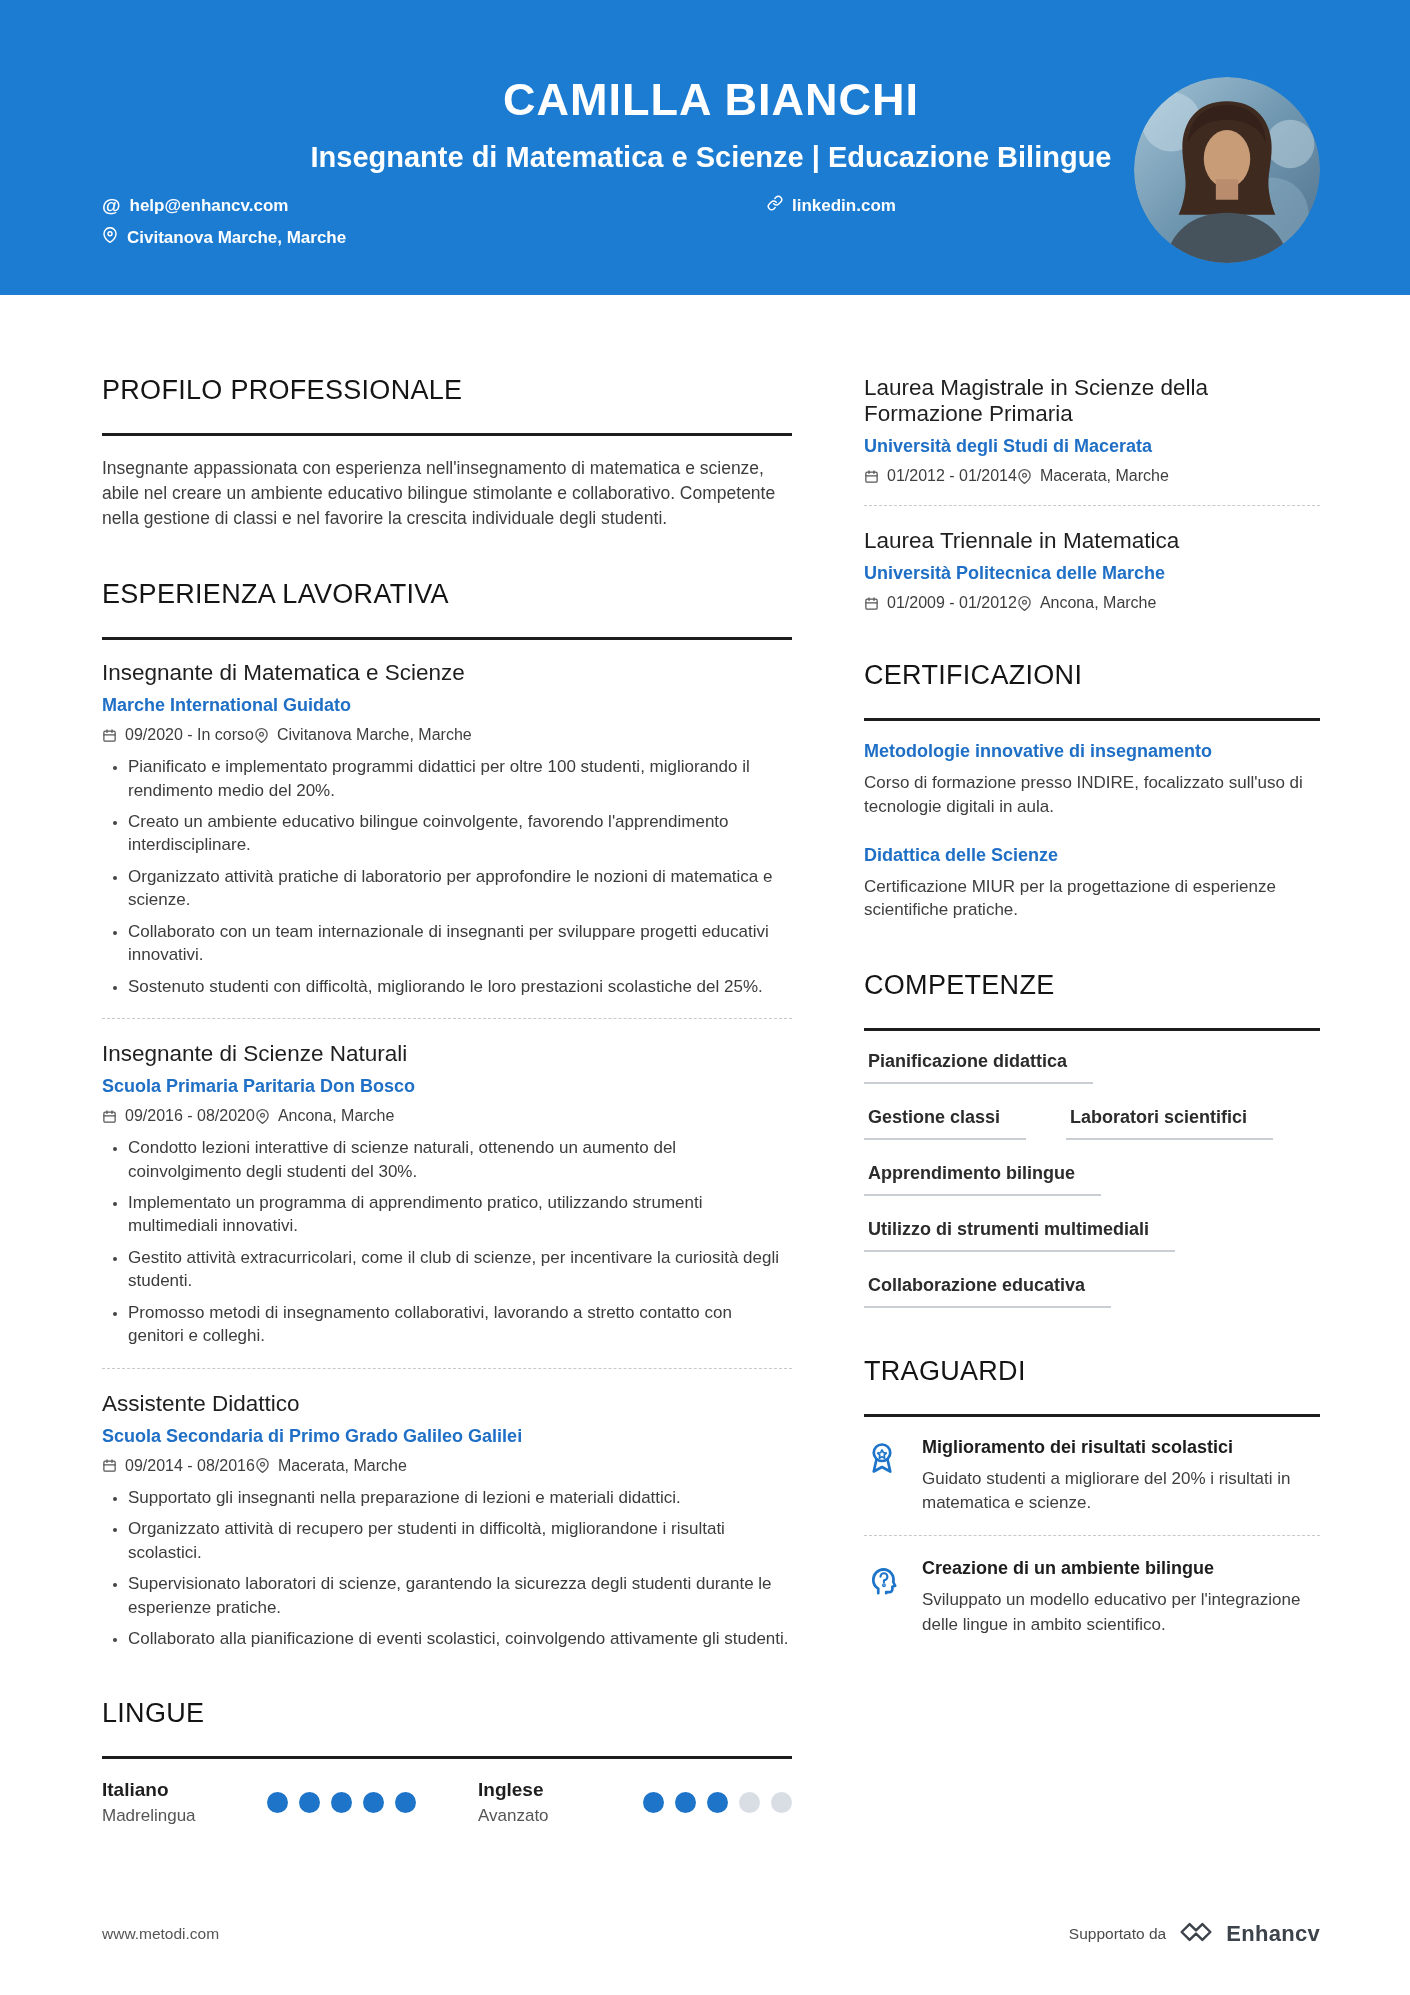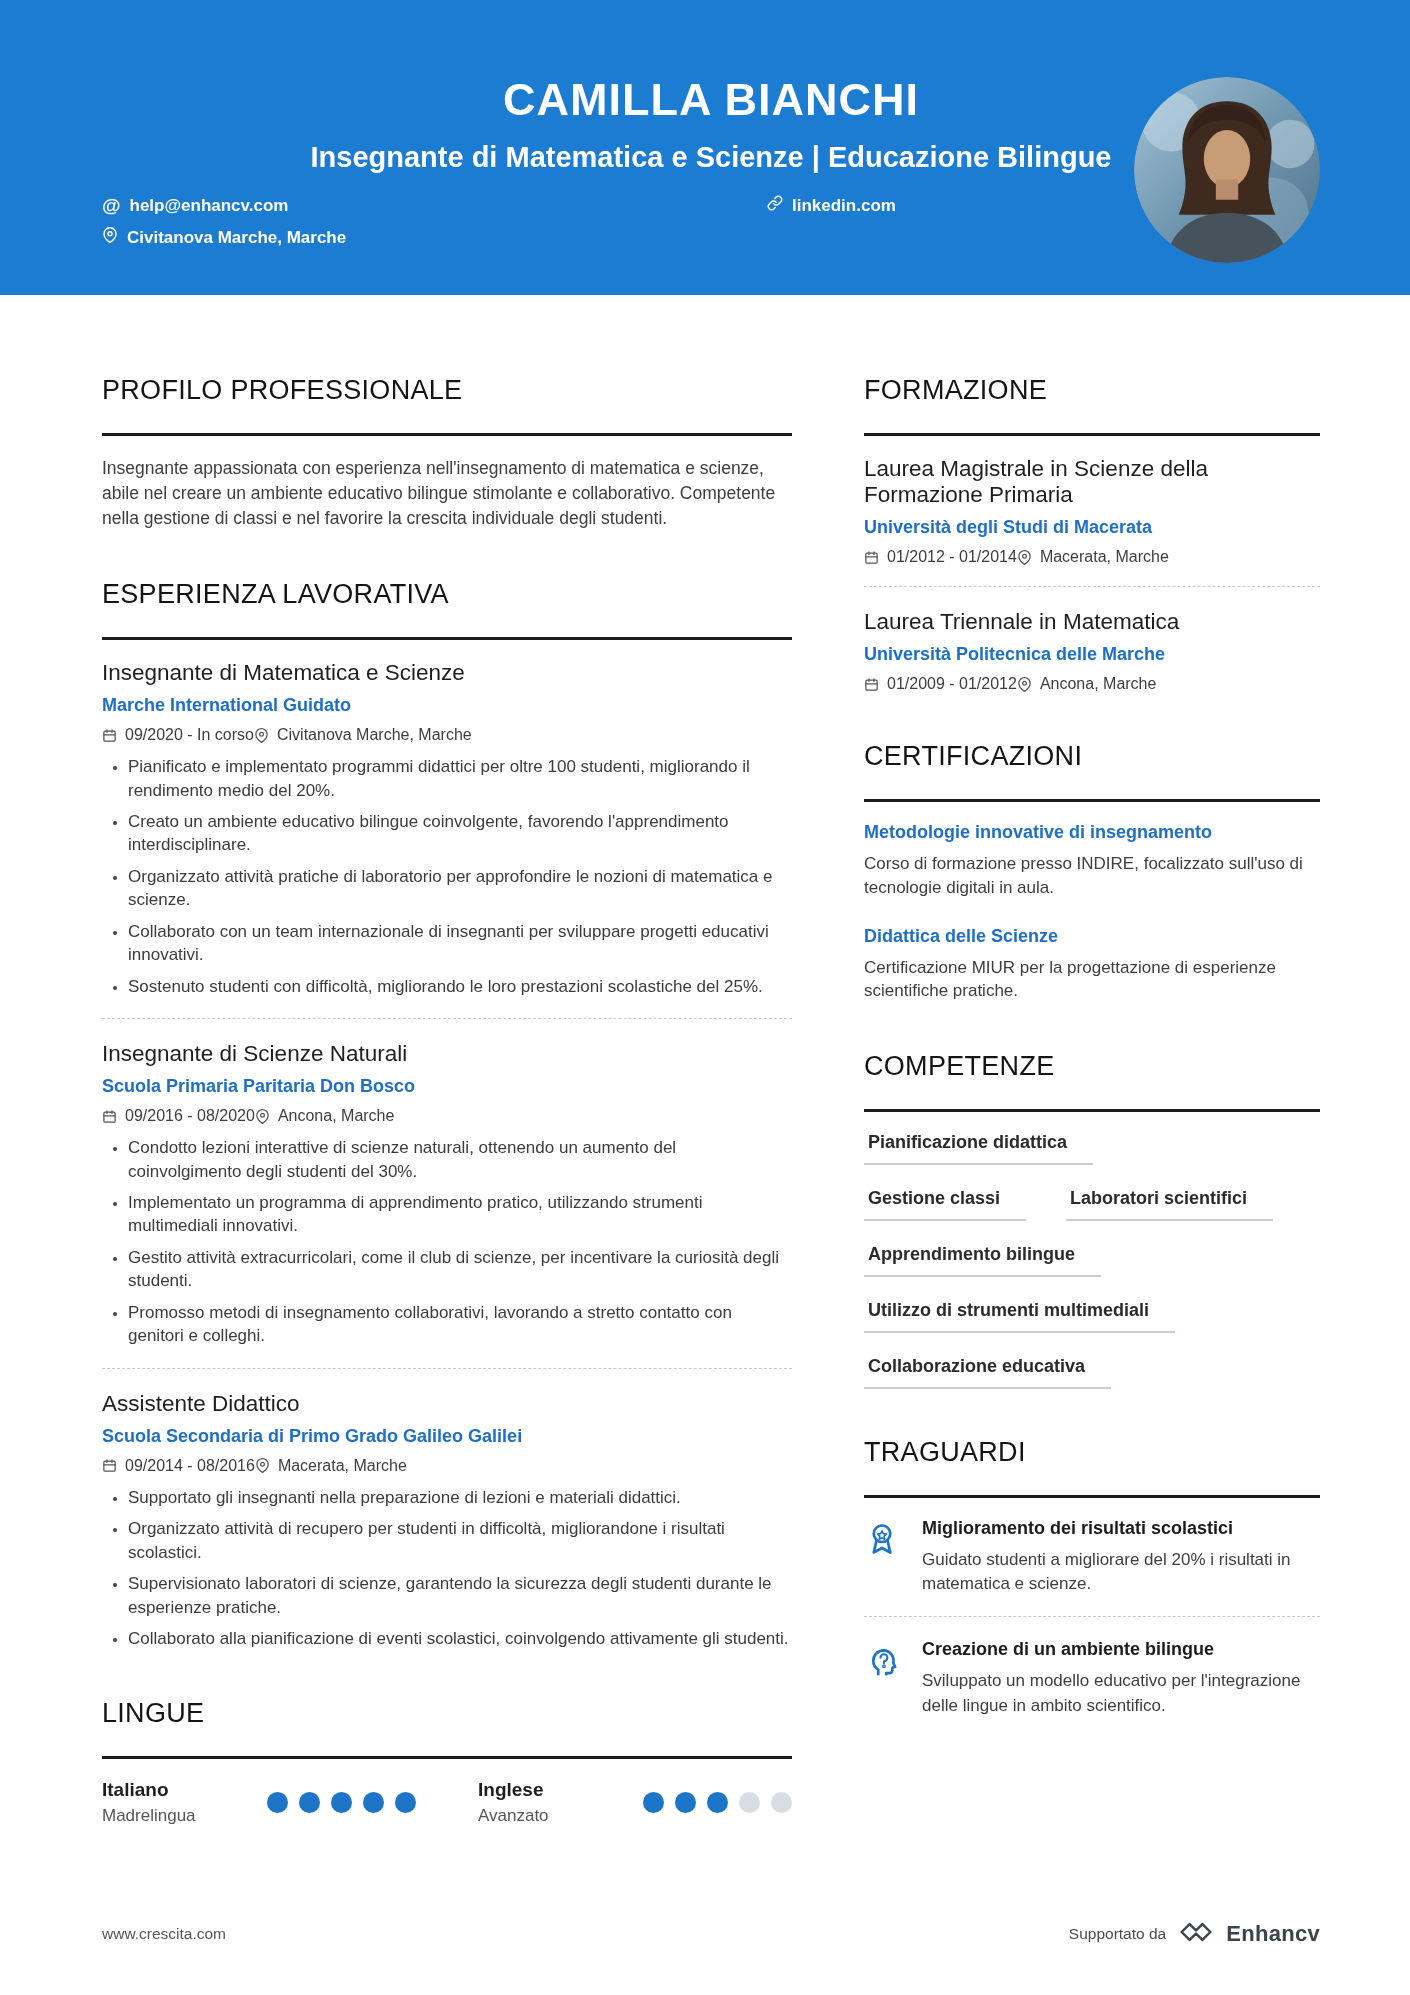--- a/index.html
+++ b/index.html
@@ -262,21 +262,20 @@
               </div>
           </div>
         </div>
       </section>
 
     </div>
 
     <div class="col-right">
 
       <section>
-        <h2>FORMAZIONE</h2>
 
         <div class="entry">
           <div class="entry-title">Laurea Magistrale in Scienze della Formazione Primaria</div>
           <div class="entry-org">Università degli Studi di Macerata</div>
           <div class="meta">
             <span class="meta-item">
               <svg width="15" height="15" viewBox="0 0 24 24" fill="none" stroke="#555555" stroke-width="2" stroke-linecap="round">
                   <rect x="3" y="5" width="18" height="16" rx="2"></rect>
                   <path d="M16 3v4M8 3v4M3 11h18"></path>
                 </svg>
@@ -379,21 +378,21 @@
             <div class="achievement-title">Creazione di un ambiente bilingue</div>
             <div class="achievement-desc">Sviluppato un modello educativo per l'integrazione delle lingue in ambito scientifico.</div>
           </div>
         </div>
       </section>
 
     </div>
   </div>
 
   <div class="footer">
-    <div class="footer-site">www.crescita.com</div>
+    <div class="footer-site">www.metodi.com</div>
     <div class="footer-brand">
       <span class="powered">Supportato da</span>
       <span>
         <svg width="34" height="26" viewBox="0 0 32 24" fill="none" stroke="#3d434b" stroke-width="2.3" stroke-linejoin="round">
             <path d="M2.5 12 10 4.5 16 10.5 22 4.5 29.5 12 22 19.5 16 13.5 10 19.5Z"></path>
           </svg>
       </span>
       <span class="brand-name">Enhancv</span>
     </div>
   </div>

